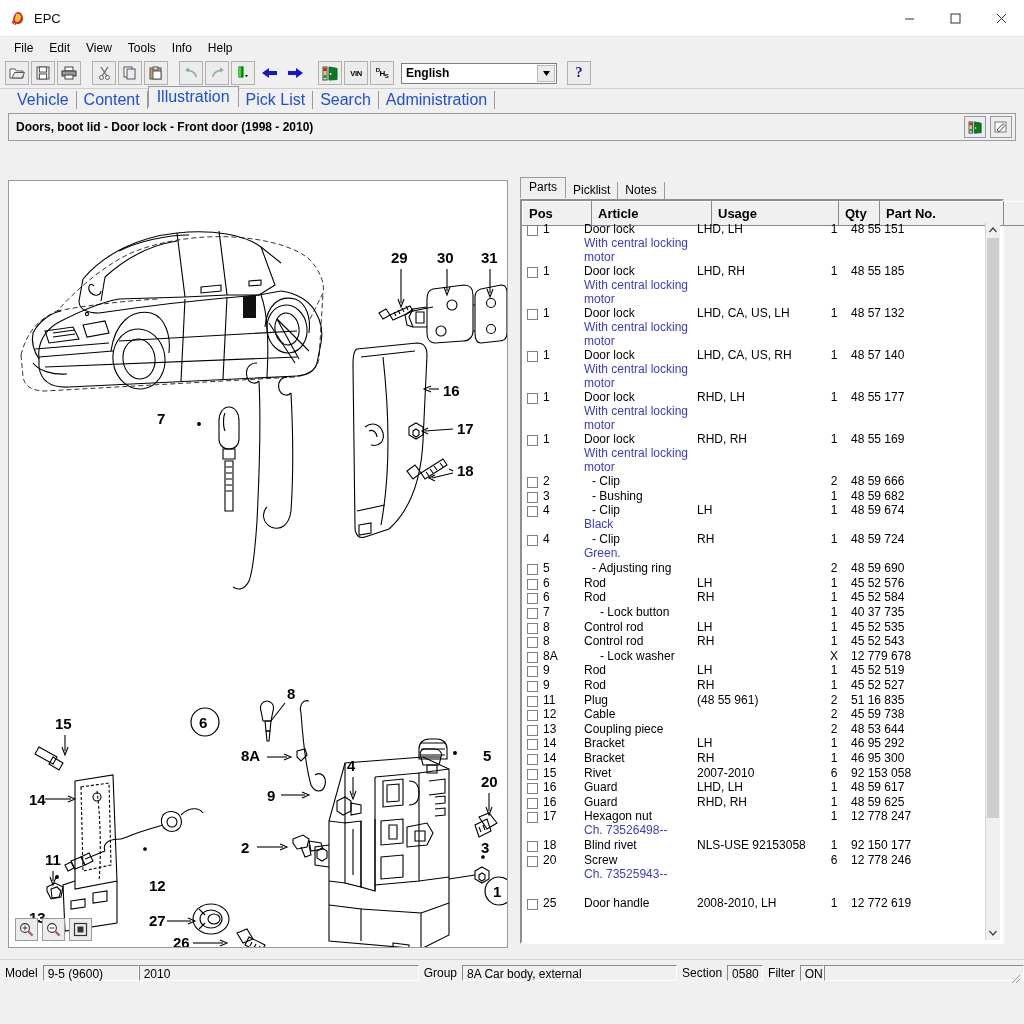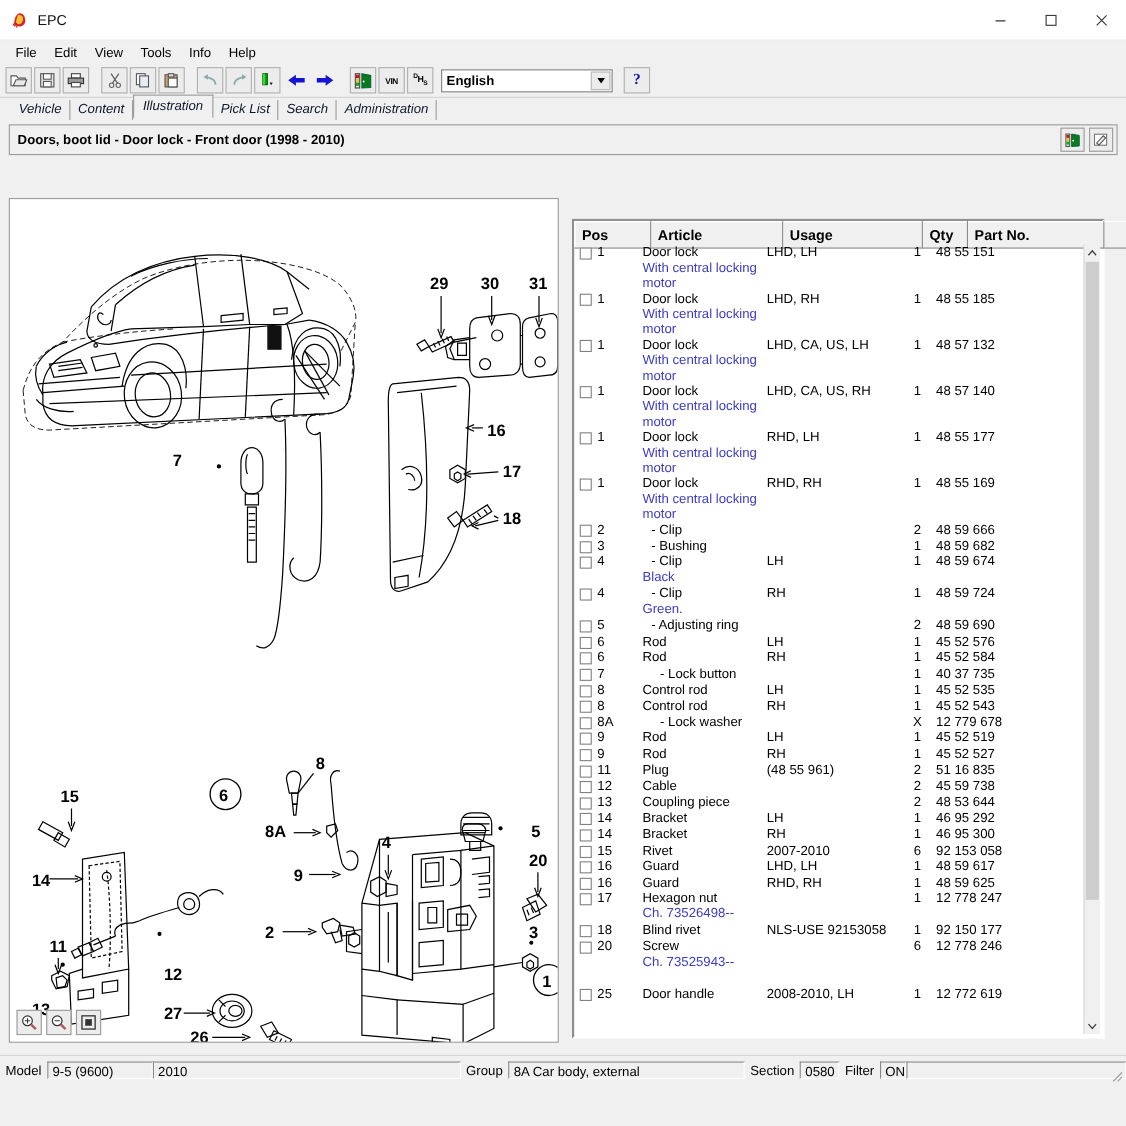--- a/index.html
+++ b/index.html
@@ -35,22 +35,22 @@
   .tsep{width:9px;}
   .lang-select{height:19px;width:150px;margin-left:6px;border:1px solid #7f7f7f;
      background:#fff;font-family:"Liberation Sans",sans-serif;font-size:12px;font-weight:bold;
      display:flex;align-items:center;padding-left:4px;position:relative;}
   .lang-arrow{position:absolute;right:1px;top:1px;width:16px;height:15px;background:#ececec;
      border:1px solid #b9b9b9;display:flex;align-items:center;justify-content:center;font-size:8px;}
 
   
   .tabstrip{height:20px;background:#f0f0f0;display:flex;align-items:flex-end;
             padding-left:10px;position:relative;}
-  .tab{font-size:12px;padding:1px 7px 2px 7px;border-right:1px solid #9a9a9a;color:#0f172a;
-       line-height:15px;font-style:italic;}
+  .tab{font-size:16px;padding:1px 7px 2px 7px;border-right:1px solid #9a9a9a;color:#1d4ed8;
+       line-height:15px;}
   .tab.active{font-weight:normal;background:#f0f0f0;border:1px solid #9a9a9a;border-bottom:none;
        position:relative;top:-2px;padding:2px 8px 3px 8px;border-right:1px solid #9a9a9a;}
 
   
   .headerrow{margin:4px 8px 0 8px;height:26px;display:flex;align-items:center;
      border:1px solid #9a9a9a;background:#f0f0f0;}
   .headerrow .htitle{font-size:12px;font-weight:bold;padding-left:7px;letter-spacing:0px;
      white-space:nowrap;}
   .hdr-icons{margin-left:auto;display:flex;gap:4px;padding-right:3px;}
   .hdr-ic{width:20px;height:20px;border:1px solid #9a9a9a;background:#ececec;
@@ -724,20 +724,25 @@
         <div class="ztool">
           <svg width="15" height="15" viewBox="0 0 15 15">
             <rect x="1.5" y="1.5" width="12" height="12" fill="none" stroke="#333" stroke-width="1.2"></rect>
             <rect x="4.5" y="4.5" width="6" height="6" fill="#333"></rect>
           </svg>
         </div>
       </div>
     </div>
 
     <div class="rightpane">
+      <div class="rtabs">
+        <span class="rtab active">Parts</span>
+        <span class="rtab">Picklist</span>
+        <span class="rtab">Notes</span>
+      </div>
 
       <div class="tablebox">
         <table class="parts">
           <tbody>
               <tr>
             <th class="colPos">Pos</th>
             <th class="colArt">Article</th>
             <th class="colUse">Usage</th>
             <th class="colQty">Qty</th>
             <th class="colPart">Part No.</th>

